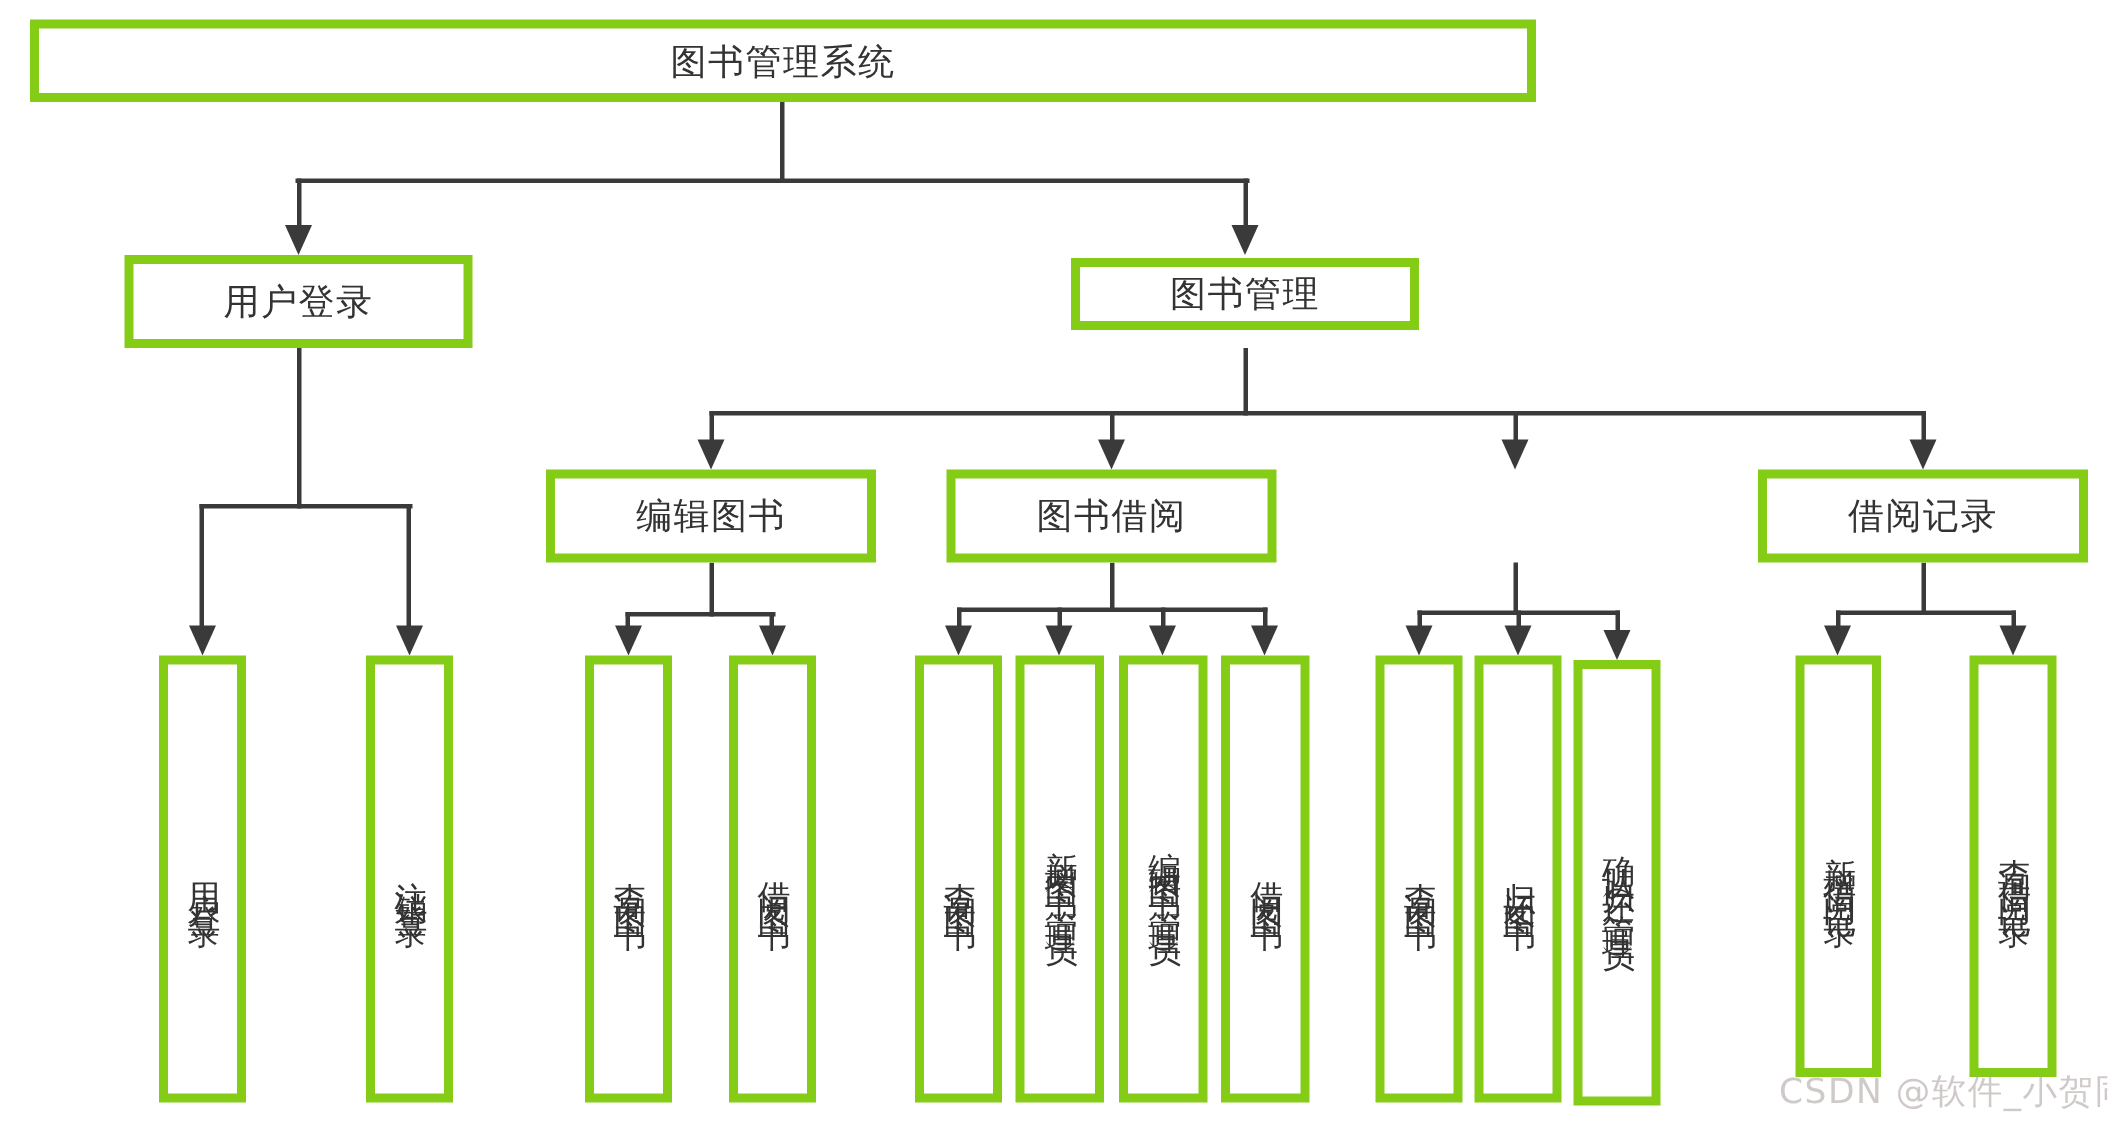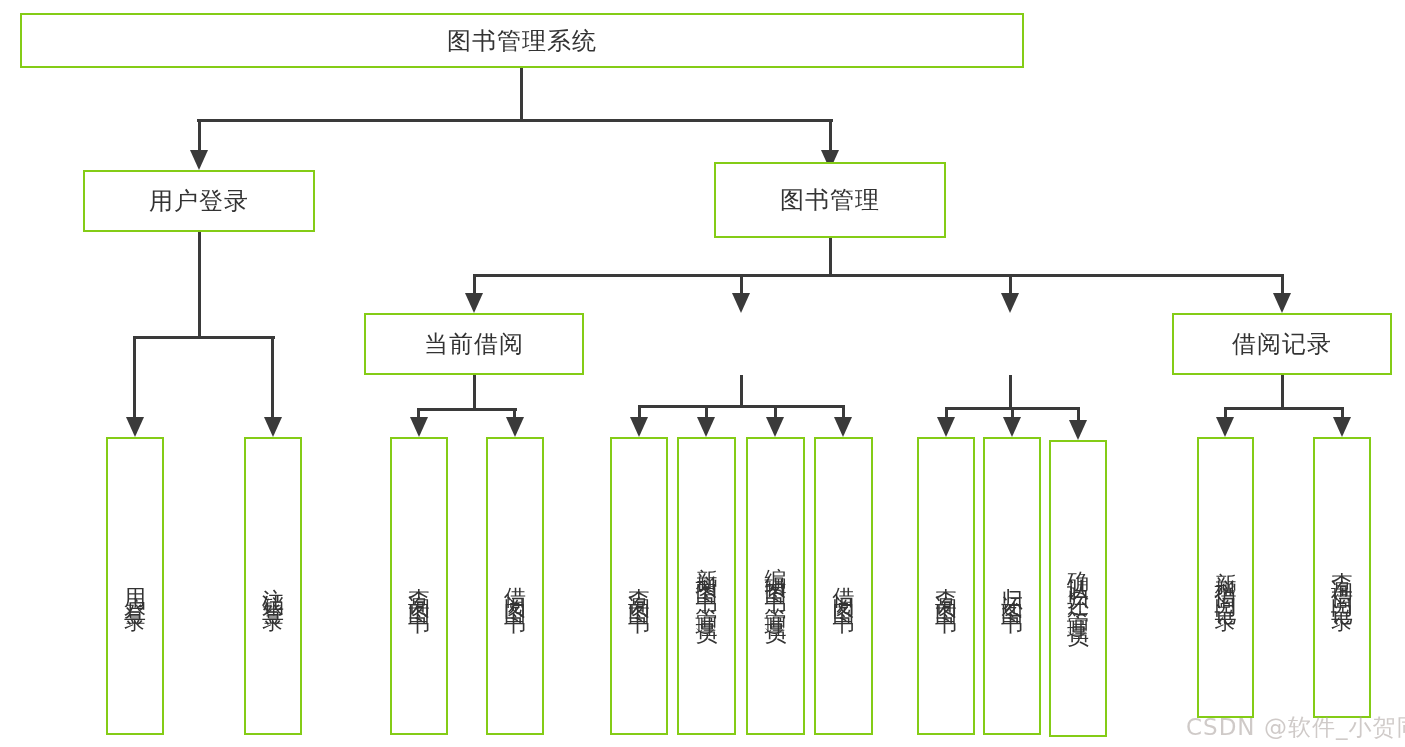--- a/index.html
+++ b/index.html
@@ -7,21 +7,21 @@
     position: relative;
     width: 1405px;
     height: 747px;
     background: #ffffff;
     font-family: "DejaVu Sans", sans-serif;
     overflow: hidden;
   }
   .node {
     position: absolute;
     box-sizing: border-box;
-    border: 2px solid #84cc16;
+    border: 6px solid #84cc16;
     background: #ffffff;
     display: flex;
     align-items: center;
     justify-content: center;
     font-size: 24px;
     letter-spacing: 1px;
     color: #333333;
     white-space: nowrap;
     z-index: 2;
   }
@@ -125,24 +125,25 @@
   <div class="hline" style="left:1224px;top:407px;width:120px"></div>
   <div class="vline" style="left:1224px;top:407px;height:15px"></div>
   <div class="arrow" style="left:1216px;top:417px"></div>
   <div class="vline" style="left:1341px;top:407px;height:15px"></div>
   <div class="arrow" style="left:1333px;top:417px"></div>
 
   <div class="node" style="left:20px;top:13px;width:1004px;height:55px">图书管理系统</div>
 
   <div class="node" style="left:83px;top:170px;width:232px;height:62px">用户登录</div>
 
-  <div class="node" style="left:714px;top:162px;width:232px;height:76px">图书管理</div>
+  <div class="node" style="left:714px;top:172px;width:232px;height:48px">图书管理</div>
 
-  <div class="node" style="left:364px;top:313px;width:220px;height:62px">当前借阅</div>
+  <div class="node" style="left:364px;top:313px;width:220px;height:62px">编辑图书</div>
 
+  <div class="node" style="left:631px;top:313px;width:220px;height:62px">图书借阅</div>
 
 
   <div class="node" style="left:1172px;top:313px;width:220px;height:62px">借阅记录</div>
 
   <div class="node vnode" style="left:106px;top:437px;width:58px;height:298px">用户登录</div>
   <div class="node vnode" style="left:244px;top:437px;width:58px;height:298px">注销登录</div>
 
   <div class="node vnode" style="left:390px;top:437px;width:58px;height:298px">查询图书</div>
   <div class="node vnode" style="left:486px;top:437px;width:58px;height:298px">借阅图书</div>
 

